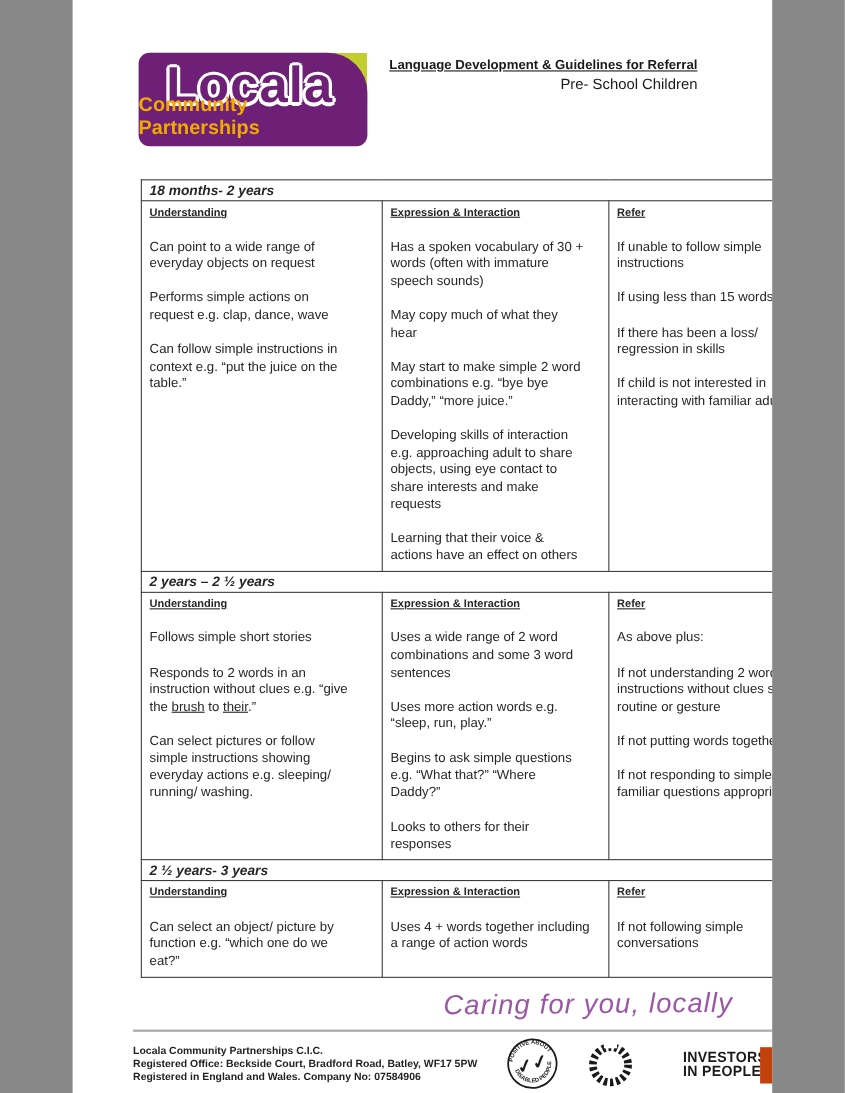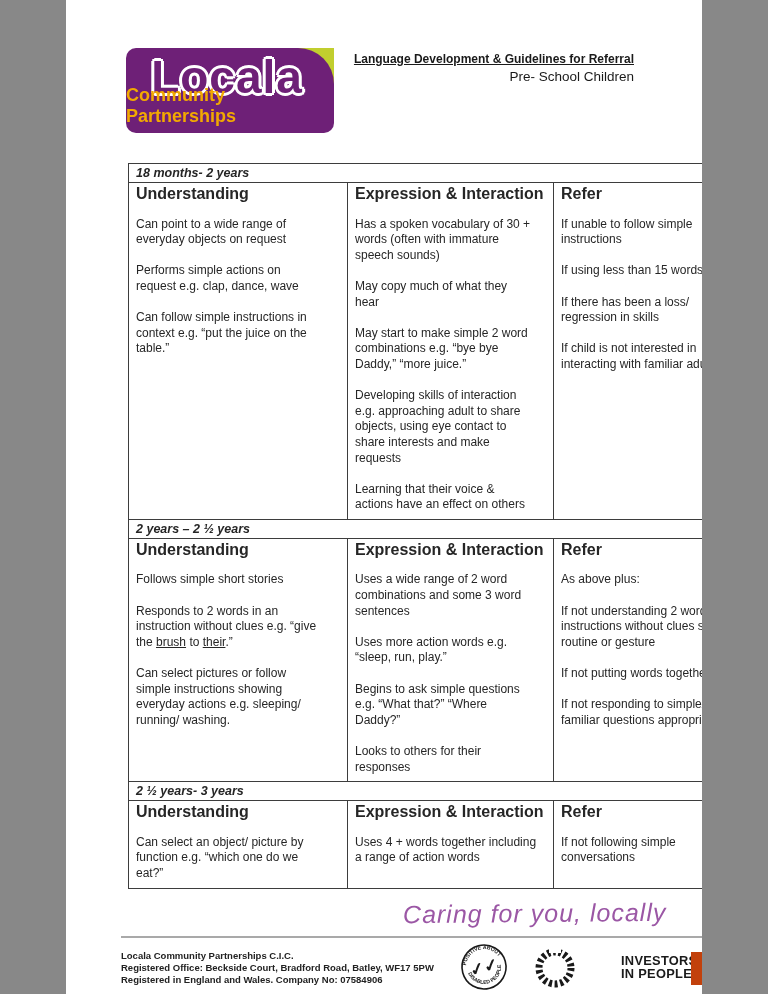--- a/index.html
+++ b/index.html
@@ -29,21 +29,21 @@
   .doc-subtitle { font-size:13.5px; margin-top:3px; }
   .doc-note { margin-top:16px; font-size:12px; font-weight:bold; font-style:italic;
               line-height:15px; white-space:pre-line; }
 
   
   .dev-table-wrap { position:absolute; left:62px; top:163px; width:648px; }
   table.dev { width:100%; border-collapse:collapse; table-layout:fixed; }
   table.dev td { border:1.5px solid #3d3d3d; vertical-align:top; color:#262626; }
   td.age-row { font-size:12.5px; font-weight:bold; font-style:italic; padding:2px 7px; }
   td.cell { padding:3px 7px 6px 7px; font-size:12px; line-height:15.6px; }
-  .cell-head { font-weight:bold; font-size:16px; }
+  .cell-head { font-weight:bold; text-decoration:underline; font-size:10px; }
   .cell-body { margin-top:15px; white-space:pre-line; }
   .u { text-decoration:underline; }
 
   
   .tagline { position:absolute; right:36px; top:899px; font-size:25px; font-style:italic;
              color:#9b57a5; letter-spacing:1px; transform:rotate(-0.5deg); }
 
   .footer-divider { position:absolute; left:55px; top:936px; width:663px; height:2px; background:#a9a9a9; }
 
   .footer-text { position:absolute; left:55px; top:950px; font-size:9.5px; font-weight:bold;

